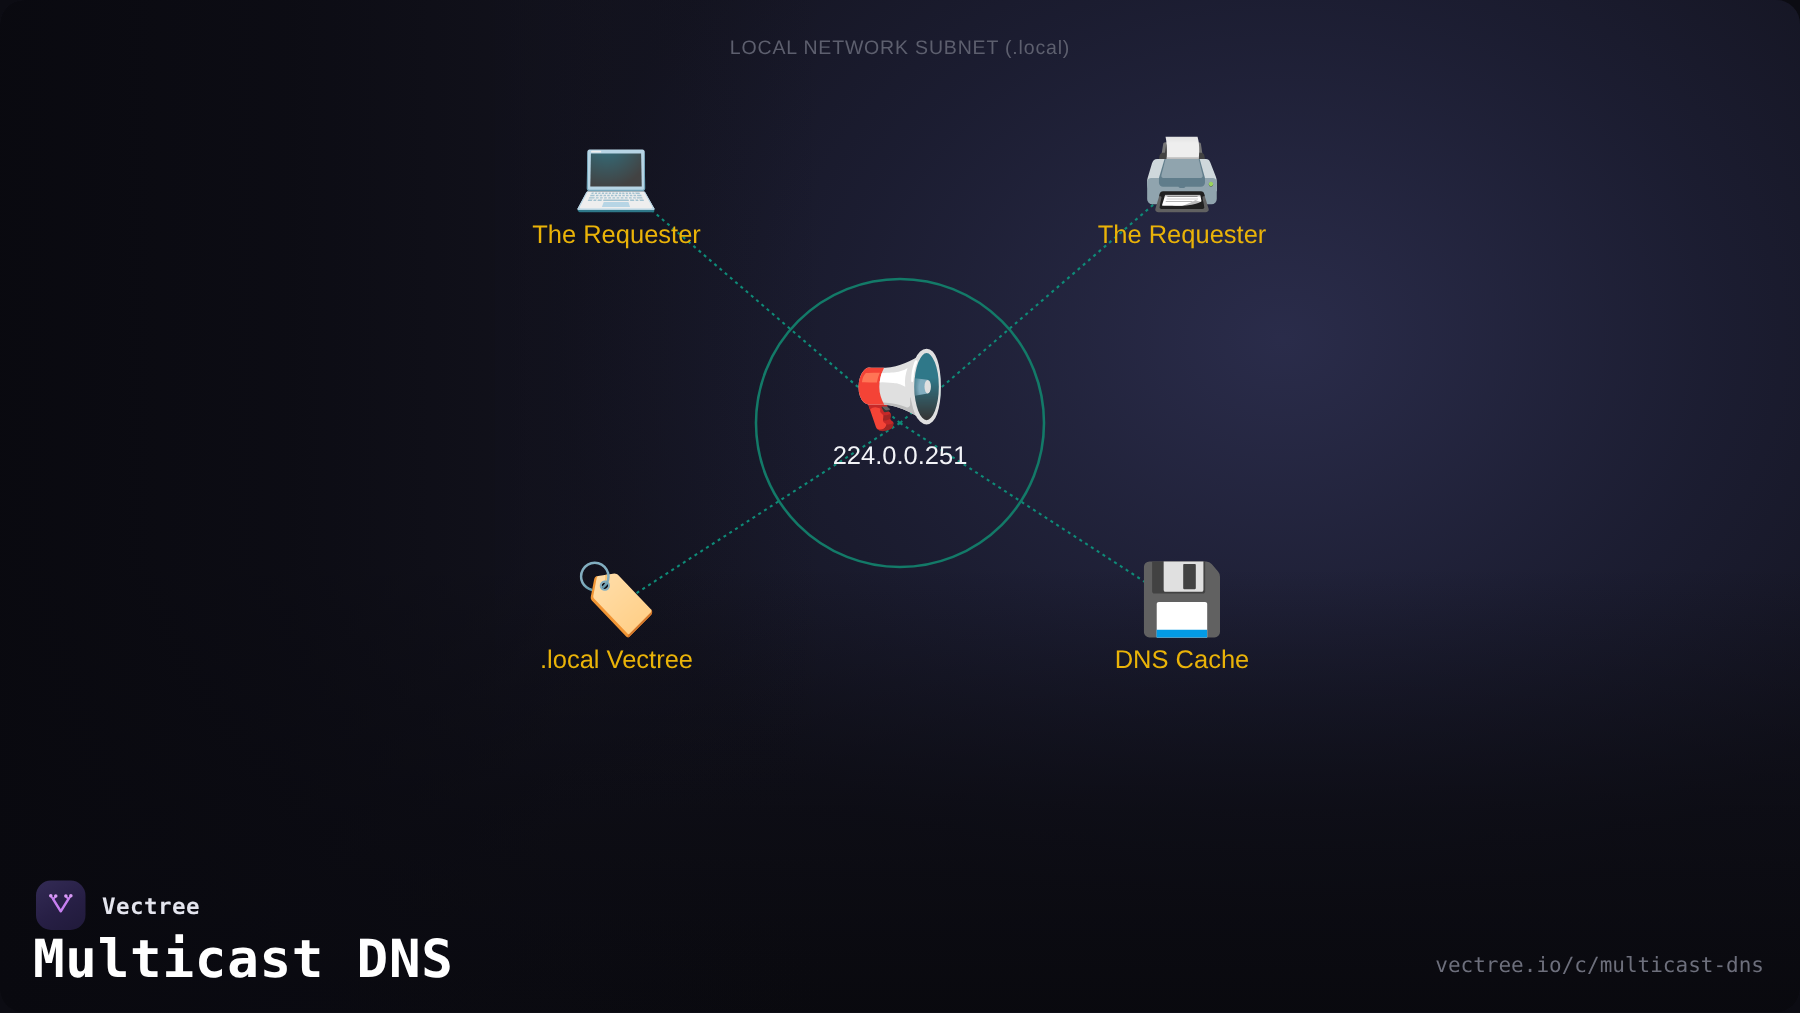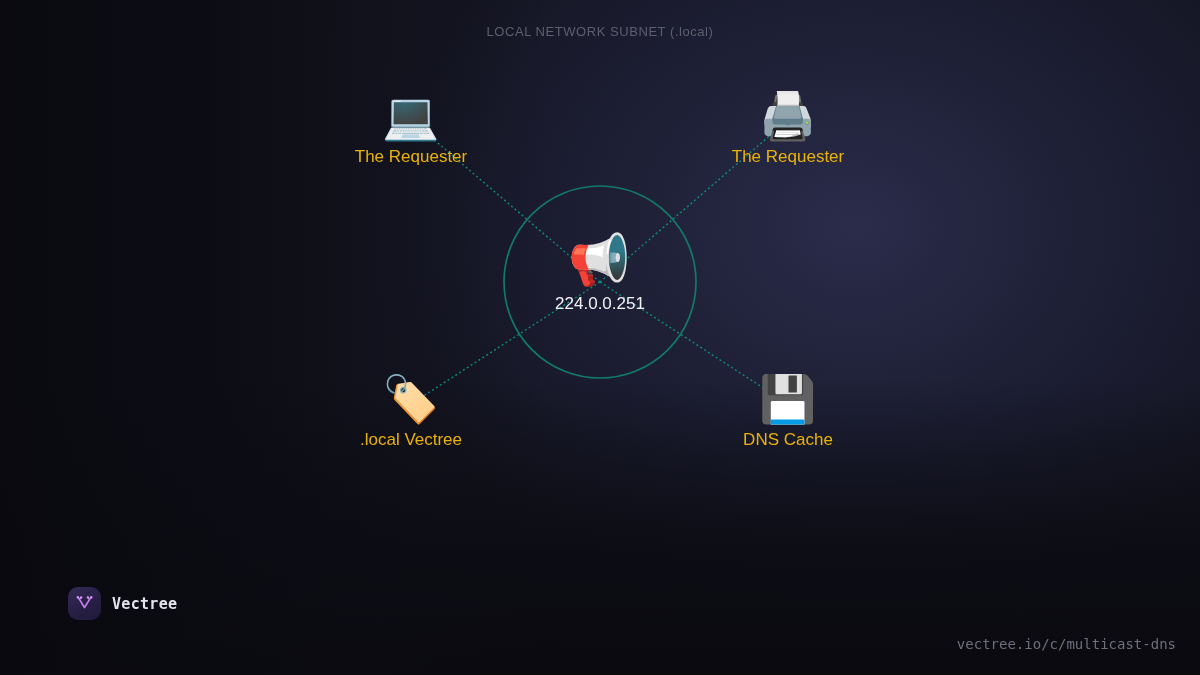--- a/index.html
+++ b/index.html
@@ -9,20 +9,21 @@
     background:#0c0c13;
     font-family:"Liberation Sans", sans-serif;
     overflow:hidden;
   }
 
   #stage {
     position:relative;
     width:1200px; height:675px;
     background:#14141f;
     overflow:hidden;
+    border-radius:16px;
   }
 
   
   #glow-a {
     position:absolute;
     left:330px; top:-260px;
     width:1250px; height:1080px;
     background:radial-gradient(ellipse 62% 58% at 42% 45%,
                 rgba(44,46,78,0.92) 0%,
                 rgba(32,34,60,0.62) 38%,
@@ -79,21 +80,21 @@
 
   #hub-node { position:absolute; left:600px; top:232px; width:210px; margin-left:-105px; text-align:center; }
   #hub-node .node-emoji { font-size:50px; line-height:56px; height:56px; }
   #hub-node .node-label { margin-top:6px; font-size:17px; color:#f2f3f7; }
 
   
   #footer { position:absolute; left:0; bottom:0; width:1200px; height:110px; }
 
   #brand-row {
     position:absolute; left:24px; top:22px;
-    display:flex; align-items:center; gap:11px;margin-left:44px;
+    display:flex; align-items:center; gap:11px;
   }
   #brand-logo {
     width:33px; height:33px; border-radius:10px;
     background:linear-gradient(150deg,#332b55 0%,#271f45 55%,#201a3a 100%);
     display:flex; align-items:center; justify-content:center;
     flex:none;
   }
   #brand-name {
     font-family:"DejaVu Sans Mono", monospace;
     font-size:15px; font-weight:700;
@@ -169,17 +170,18 @@
           <path d="M17.8 7.3 L16.1 5.4 M17.8 7.3 L19.5 5.2" fill="none" stroke="#c77ff0" stroke-width="1.5" stroke-linecap="round"></path>
           <circle cx="4.4" cy="4.8" r="1.35" fill="#d89bf5"></circle>
           <circle cx="8.2" cy="5.0" r="1.35" fill="#d89bf5"></circle>
           <circle cx="15.9" cy="5.0" r="1.35" fill="#d89bf5"></circle>
           <circle cx="19.7" cy="4.8" r="1.35" fill="#d89bf5"></circle>
         </svg>
       </div>
       <div id="brand-name">Vectree</div>
     </div>
 
+    <div id="page-title">Multicast DNS</div>
 
     <div id="footer-url">vectree.io/c/multicast-dns</div>
   </div>
 
 </div>
 
 </body></html>

